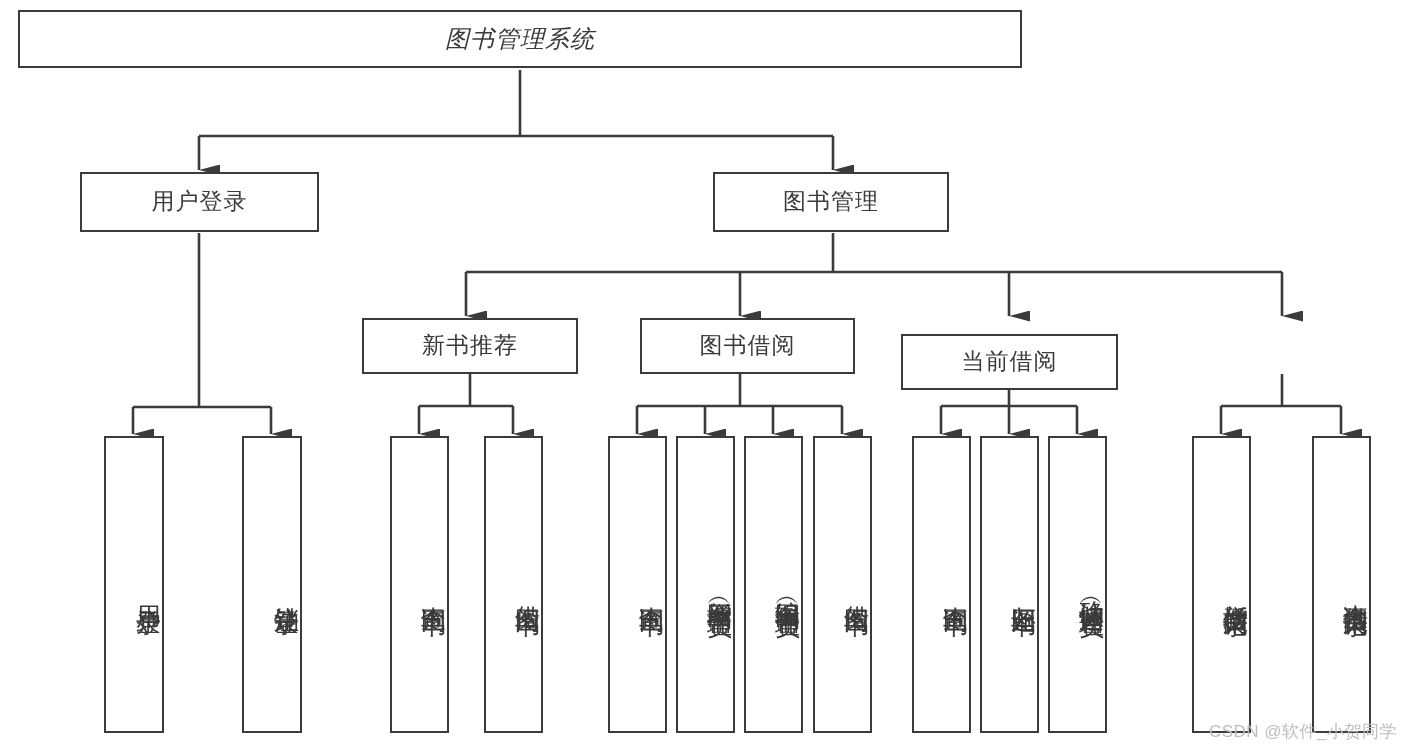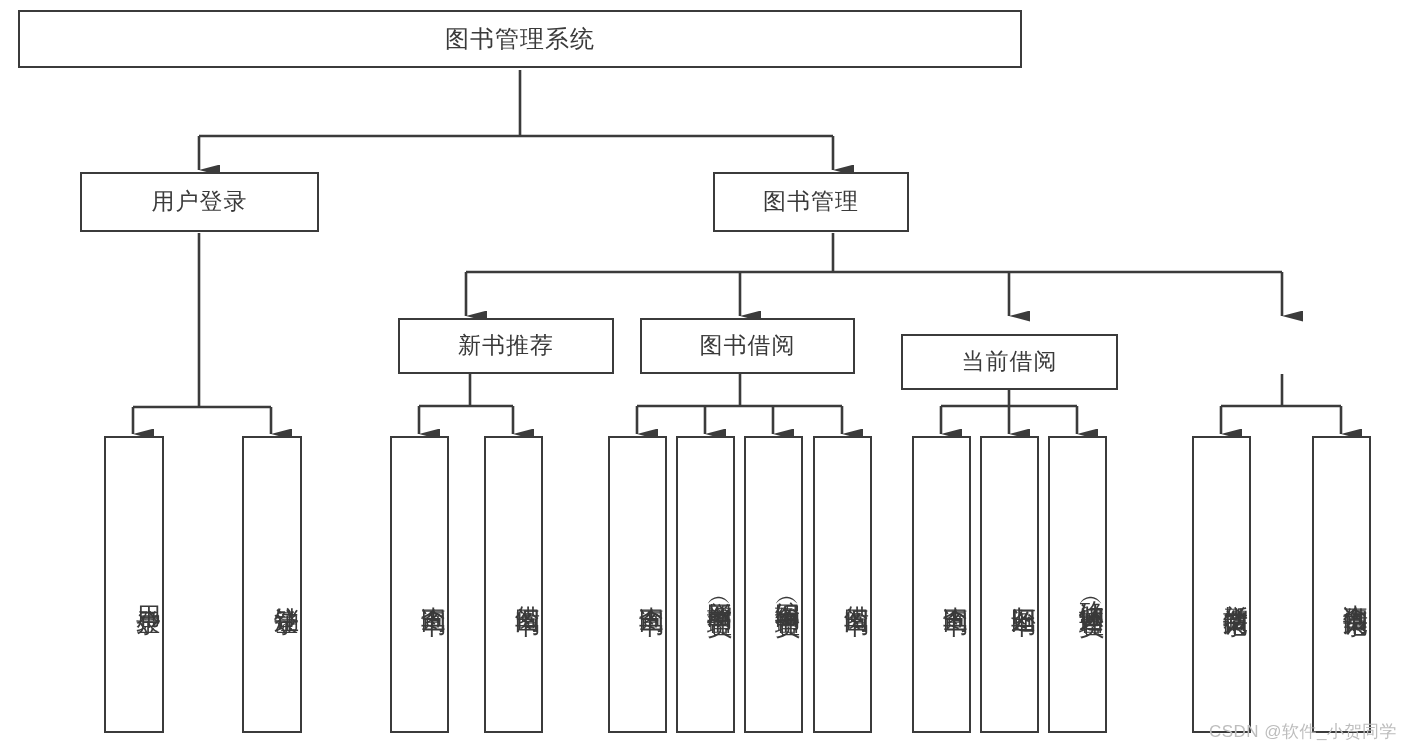--- a/index.html
+++ b/index.html
@@ -37,20 +37,21 @@
     text-align: center;
     color: #3a3a3a;
   }
   .node.horiz {
     font-size: 23px;
     letter-spacing: 1px;
     line-height: 1.2;
   }
   .node.root {
     font-size: 24px;
+    font-style: italic;
   }
   .node.vert {
     writing-mode: vertical-rl;
     text-orientation: upright;
     font-size: 25px;
     line-height: 1.05;
     letter-spacing: 2px;
     padding-top: 10px;
     align-items: flex-start;
     justify-content: center;
@@ -128,25 +129,25 @@
     </g>
   </svg>
 
   <div class="node horiz root" style="left:18px; top:10px; width:1004px; height:58px;">
     <span>图书管理系统</span>
   </div>
 
   <div class="node horiz" style="left:80px; top:172px; width:239px; height:60px;">
     <span>用户登录</span>
   </div>
-  <div class="node horiz" style="left:713px; top:172px; width:196px; height:60px;">
+  <div class="node horiz" style="left:713px; top:172px; width:236px; height:60px;">
     <span>图书管理</span>
   </div>
 
-  <div class="node horiz" style="left:362px; top:318px; width:216px; height:56px;margin-left:36px;">
+  <div class="node horiz" style="left:362px; top:318px; width:216px; height:56px;">
     <span>新书推荐</span>
   </div>
   <div class="node horiz" style="left:633px; top:318px; width:215px; height:56px;margin-left:7px;">
     <span>图书借阅</span>
   </div>
   <div class="node horiz" style="left:901px; top:318px; width:217px; height:56px;margin-top:16px;">
     <span>当前借阅</span>
   </div>
 
   <div class="node vert" style="left:104px; top:436px; width:60px; height:297px;">

